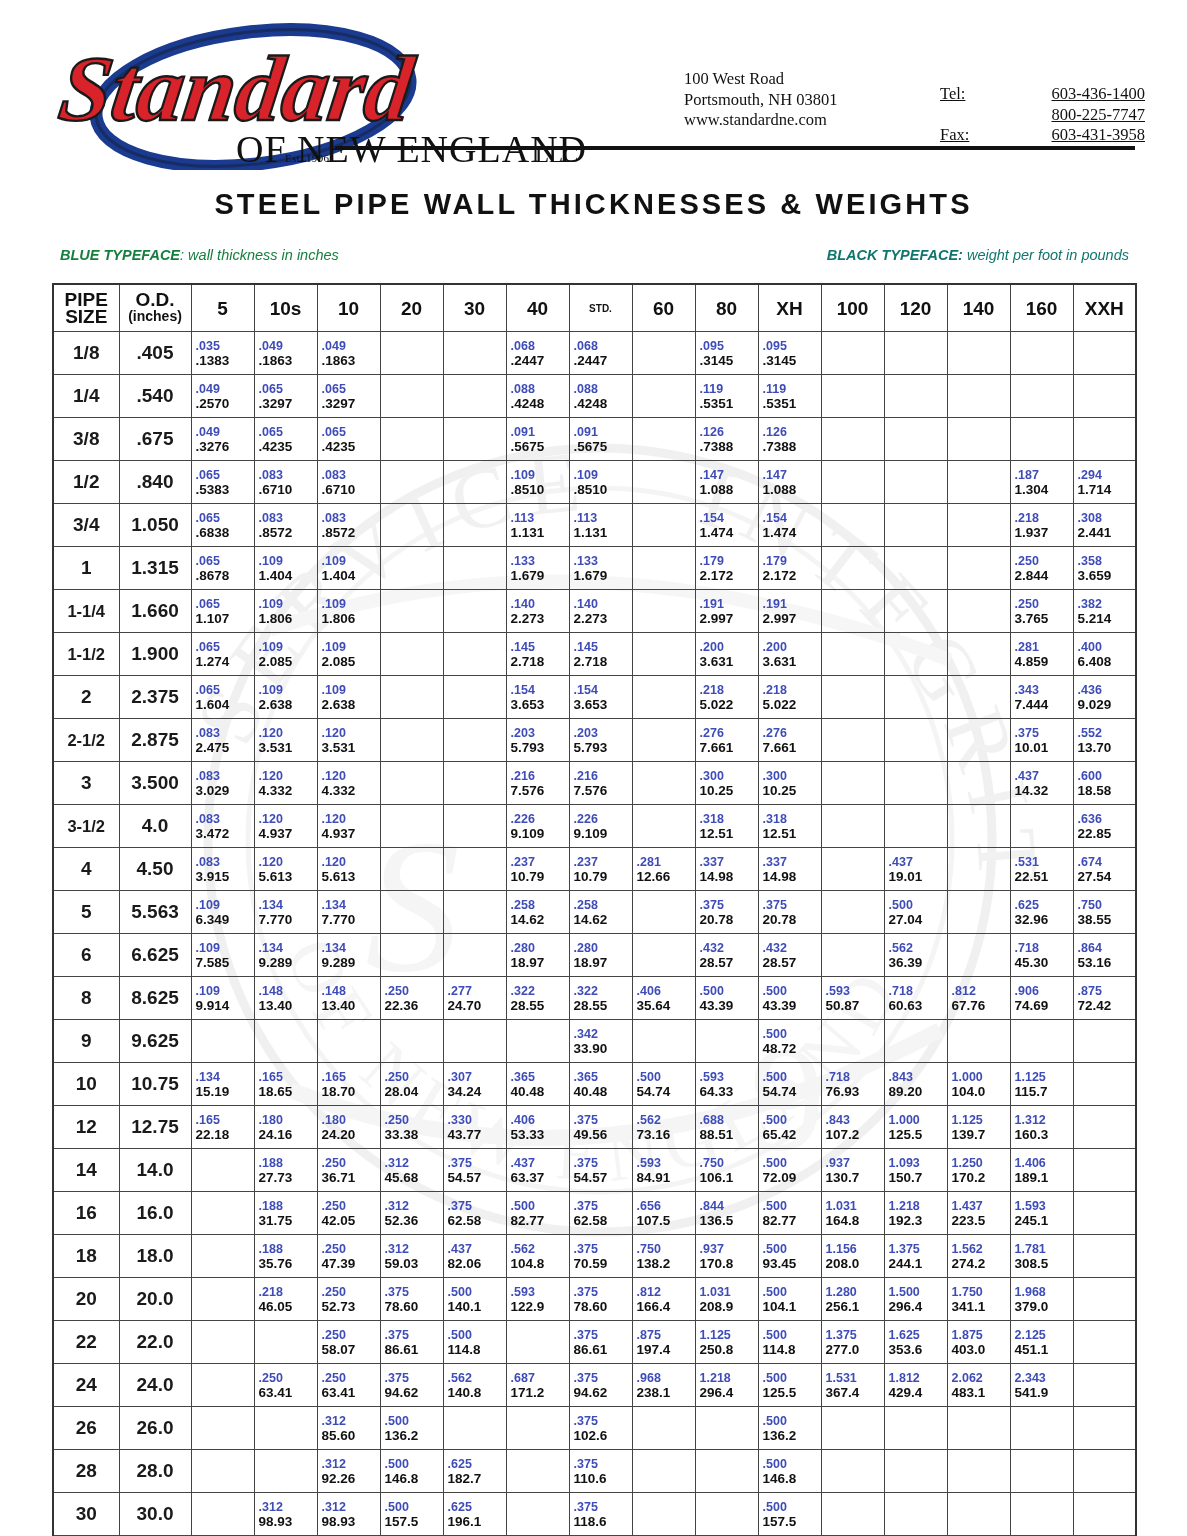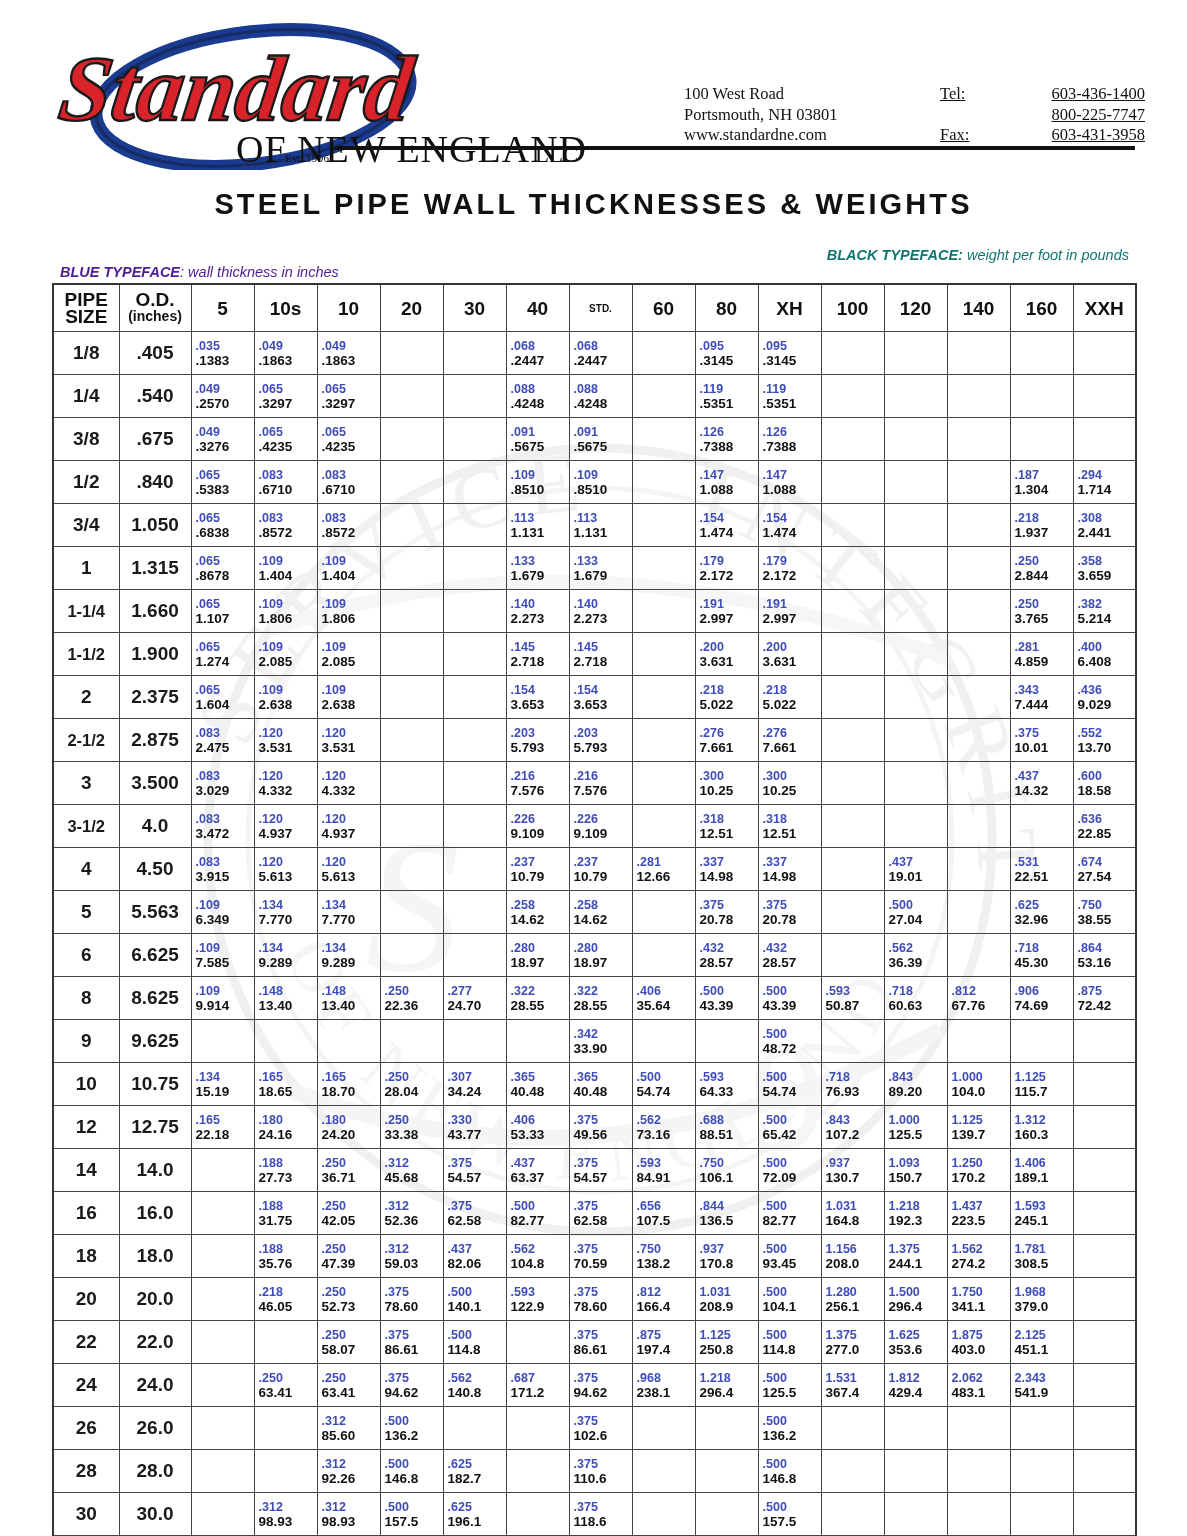--- a/index.html
+++ b/index.html
@@ -29,21 +29,21 @@
     position:absolute;left:285px;top:152px;
     font-family:"Liberation Serif", serif;
     font-size:11px;letter-spacing:.3px;color:#111;
   }
   .callus{
     position:absolute;left:455px;top:40px;
     font-size:18.5px;font-weight:bold;color:#2b33b5;
     letter-spacing:.1px;white-space:nowrap;
   }
   .contact{
-    position:absolute;left:684px;top:84px;
+    position:absolute;left:684px;top:69px;
     font-family:"Liberation Serif", serif;font-size:16.5px;color:#111;
     line-height:20.5px;white-space:nowrap;
   }
   .tels{
     position:absolute;left:940px;top:84px;
     font-family:"Liberation Serif", serif;font-size:16.5px;color:#111;
     line-height:20.5px;
     text-decoration:underline;
   }
   .tels .row{display:flex;}
@@ -57,22 +57,22 @@
   
   .title{
     position:relative;z-index:3;text-align:center;
     font-size:29px;font-weight:bold;letter-spacing:3.1px;
     color:#111;margin-top:20px;
   }
 
   
   .legend{position:relative;z-index:3;margin-top:26px;height:24px;}
   .legend .blue{
-    position:absolute;left:60px;top:17px;
-    font-size:14.5px;font-style:italic;color:#4c1d95;
+    position:absolute;left:60px;top:0;
+    font-size:14.5px;font-style:italic;color:#15803d;
   }
   .legend .blue b{font-weight:bold;}
   .legend .black{
     position:absolute;right:58px;top:0;
     font-size:14.5px;font-style:italic;color:#0f766e;
     white-space:nowrap;
   }
   .legend .black b{font-weight:bold;}
 
   

